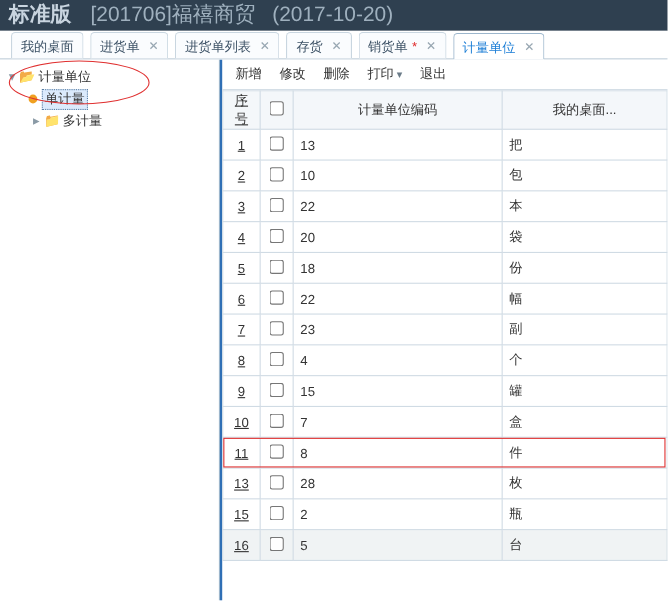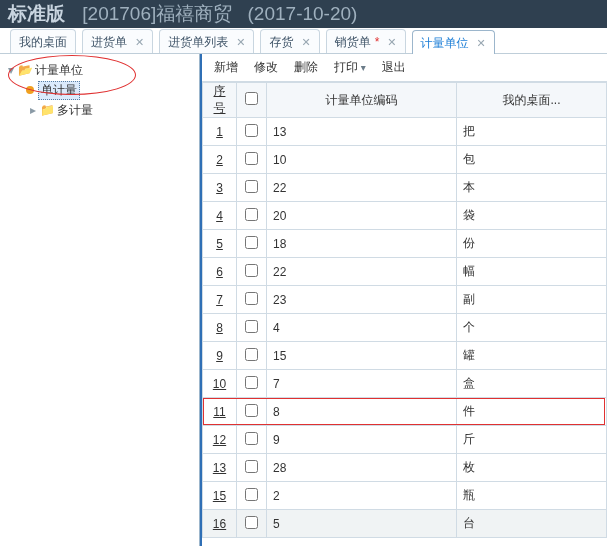--- a/index.html
+++ b/index.html
@@ -183,26 +183,20 @@
               <td class="col-code">7</td>
               <td class="col-unit">盒</td>
             </tr>
             <tr>
               <td class="center col-seq">11</td>
               <td class="center col-chk"><input type="checkbox" style=""></td>
               <td class="col-code">8</td>
               <td class="col-unit">件</td>
             </tr>
             <tr>
-              <td class="center col-seq">12</td>
-              <td class="center col-chk"><input type="checkbox" style=""></td>
-              <td class="col-code">9</td>
-              <td class="col-unit">斤</td>
-            </tr>
-            <tr>
               <td class="center col-seq">13</td>
               <td class="center col-chk"><input type="checkbox" style=""></td>
               <td class="col-code">28</td>
               <td class="col-unit">枚</td>
             </tr>
             <tr>
               <td class="center col-seq">15</td>
               <td class="center col-chk"><input type="checkbox" style=""></td>
               <td class="col-code">2</td>
               <td class="col-unit">瓶</td>

